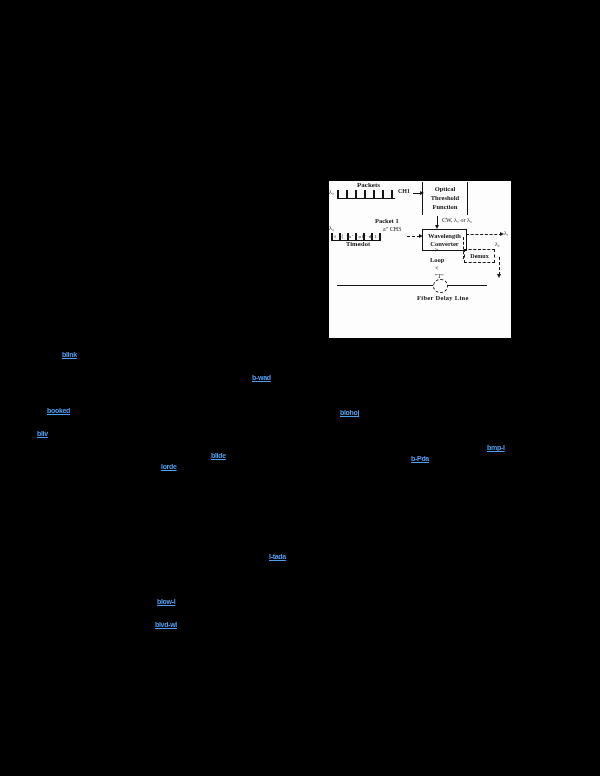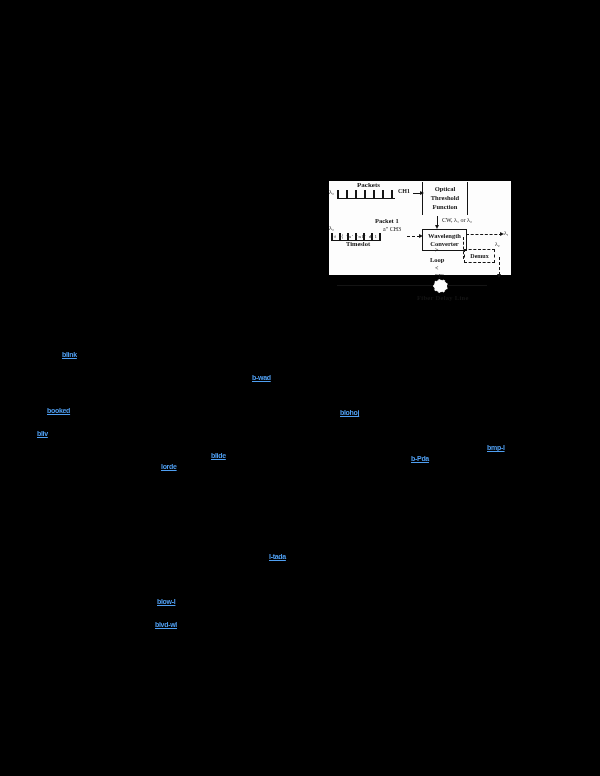--- a/index.html
+++ b/index.html
@@ -5,21 +5,21 @@
   :root { --link-color:#4f9ff2; --fig-bg:#fdfdfd; --ink:#141414; }
   html,body{margin:0;padding:0;}
   body{
     width:600px;height:776px;position:relative;overflow:hidden;
     background:#000;font-family:"Liberation Serif", serif;
   }
   .page{position:absolute;inset:0;background:#000;}
 
   
   .figure{
-    position:absolute;left:329px;top:181px;width:182px;height:94px;
+    position:absolute;left:329px;top:181px;width:182px;height:157px;
     background:var(--fig-bg);color:var(--ink);
   }
   .fig-inner{position:absolute;inset:0;filter:blur(0.3px);}
   .f{position:absolute;white-space:nowrap;color:var(--ink);}
 
   .packets-label{left:28px;top:0px;font-size:7px;font-weight:bold;}
   .lambda-edge1{left:0px;top:8px;font-size:6px;}
   .pulse1{
     position:absolute;left:8px;top:9px;width:58px;height:8px;
     background:repeating-linear-gradient(90deg,var(--ink) 0 2px,transparent 2px 9px);

